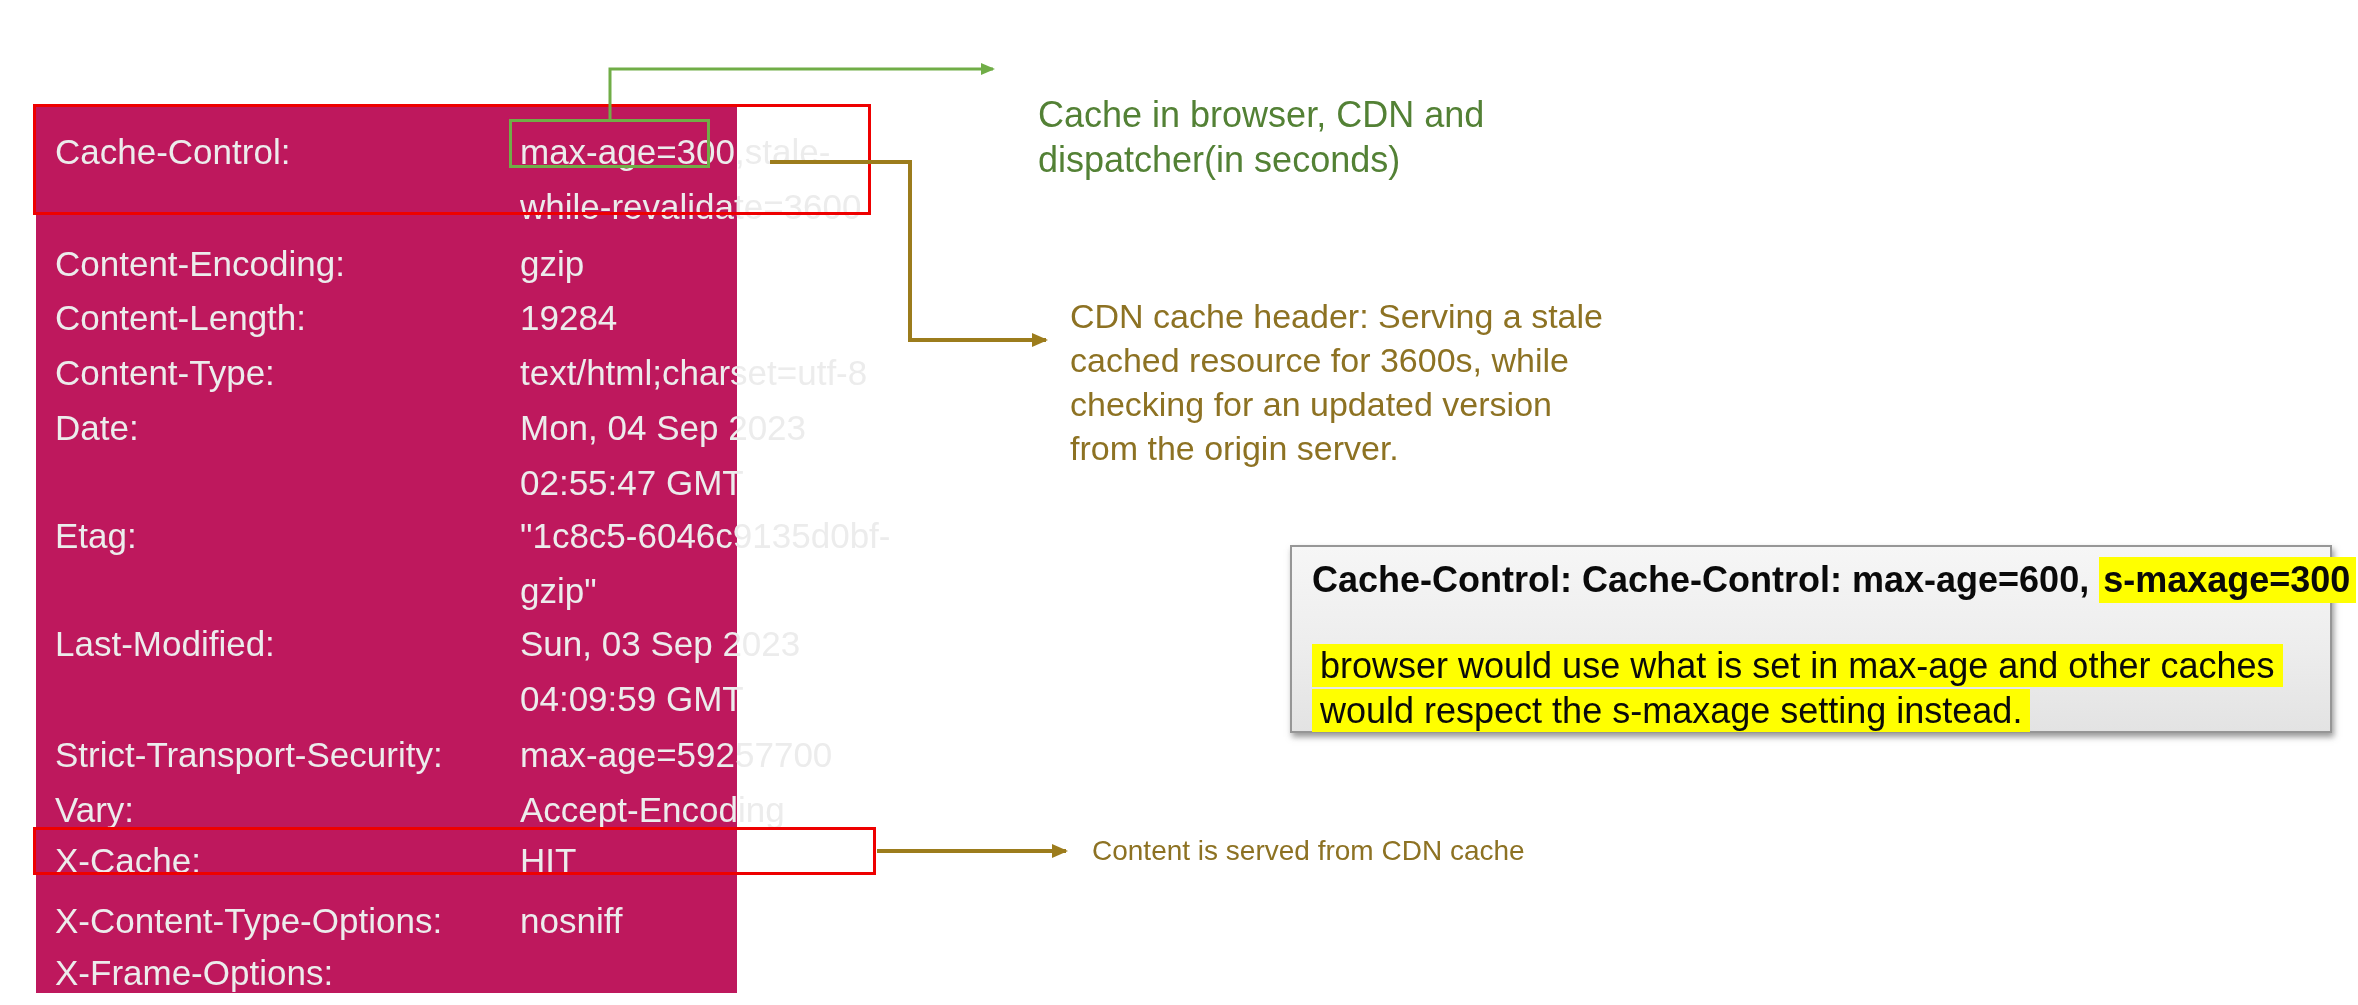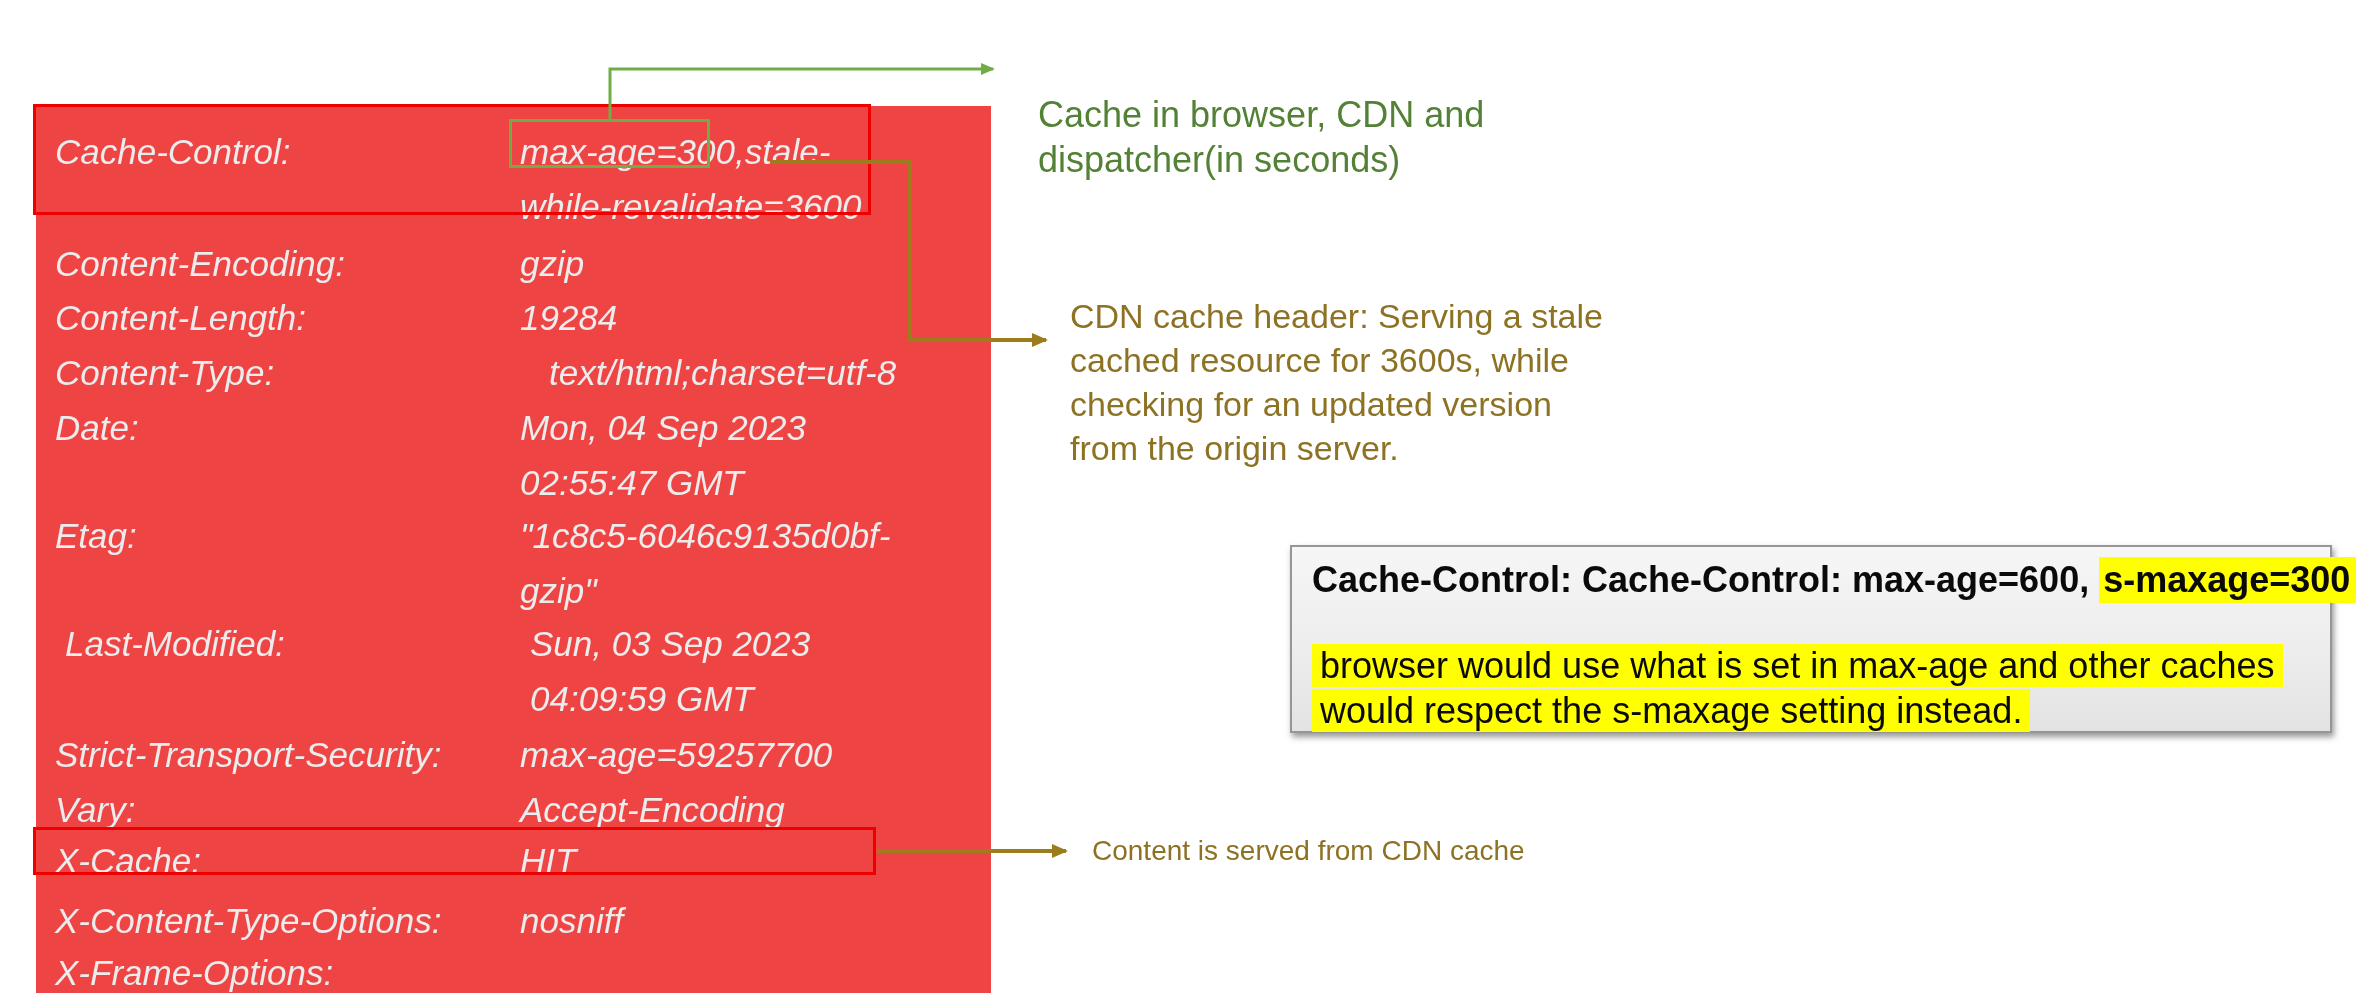--- a/index.html
+++ b/index.html
@@ -2,23 +2,22 @@
 <html style="--red: #ee0000; --green: #70ad47; --green_text: #538135; --olive: #9c7c1c; --olive_text: #8d7223; --highlight: #ffff00;"><head>
 <meta charset="utf-8">
 <style>
   html,body{margin:0;padding:0;background:#fff;}
   #canvas{
     position:relative;width:2358px;height:1005px;background:#ffffff;overflow:hidden;
     font-family:"Liberation Sans","DejaVu Sans",sans-serif;
   }
   
   .panel{
-    position:absolute;left:36px;top:106px;width:955px;height:887px;
-    background:#ef4444;
-    font-style:italic;
+    position:absolute;left:36px;top:106px;width:701px;height:887px;
+    background:#be185d;
   }
   .hrow{position:absolute;left:19px;display:flex;align-items:flex-start;}
   .hname{
     flex:0 0 465px;color:#ececec;font-size:35px;line-height:55px;white-space:pre;
   }
   .hvalue{
     color:#ececec;font-size:35px;line-height:55px;white-space:pre;
   }
   
   .redbox{position:absolute;border:3px solid var(--red);box-sizing:border-box;background:transparent;}
@@ -69,35 +68,35 @@
 while-revalidate=3600</span>
         </div>
         <div class="hrow" style="top: 130px;">
           <span class="hname">Content-Encoding:</span>
           <span class="hvalue">gzip</span>
         </div>
         <div class="hrow" style="top: 184px;">
           <span class="hname">Content-Length:</span>
           <span class="hvalue">19284</span>
         </div>
-        <div class="hrow" style="top: 239px; gap: 29px;">
+        <div class="hrow" style="top: 239px;">
           <span class="hname">Content-Type:</span>
           <span class="hvalue">text/html;charset=utf-8</span>
         </div>
         <div class="hrow" style="top: 294px;">
           <span class="hname">Date:</span>
           <span class="hvalue">Mon, 04 Sep 2023
 02:55:47 GMT</span>
         </div>
         <div class="hrow" style="top: 402px;">
           <span class="hname">Etag:</span>
           <span class="hvalue">"1c8c5-6046c9135d0bf-
 gzip"</span>
         </div>
-        <div class="hrow" style="top: 510px; margin-left: 10px;">
+        <div class="hrow" style="top: 510px;">
           <span class="hname">Last-Modified:</span>
           <span class="hvalue">Sun, 03 Sep 2023
 04:09:59 GMT</span>
         </div>
         <div class="hrow" style="top: 621px;">
           <span class="hname">Strict-Transport-Security:</span>
           <span class="hvalue">max-age=59257700</span>
         </div>
         <div class="hrow" style="top: 676px;">
           <span class="hname">Vary:</span>

